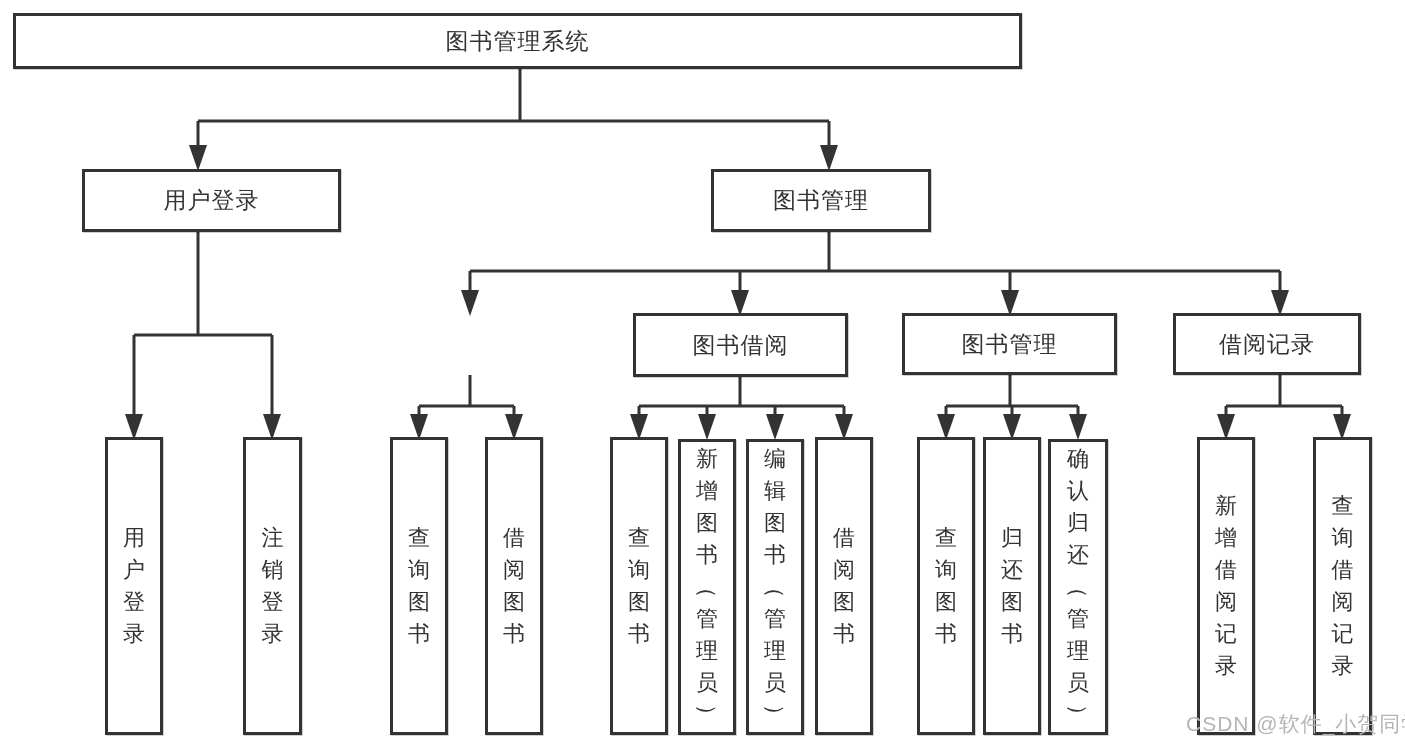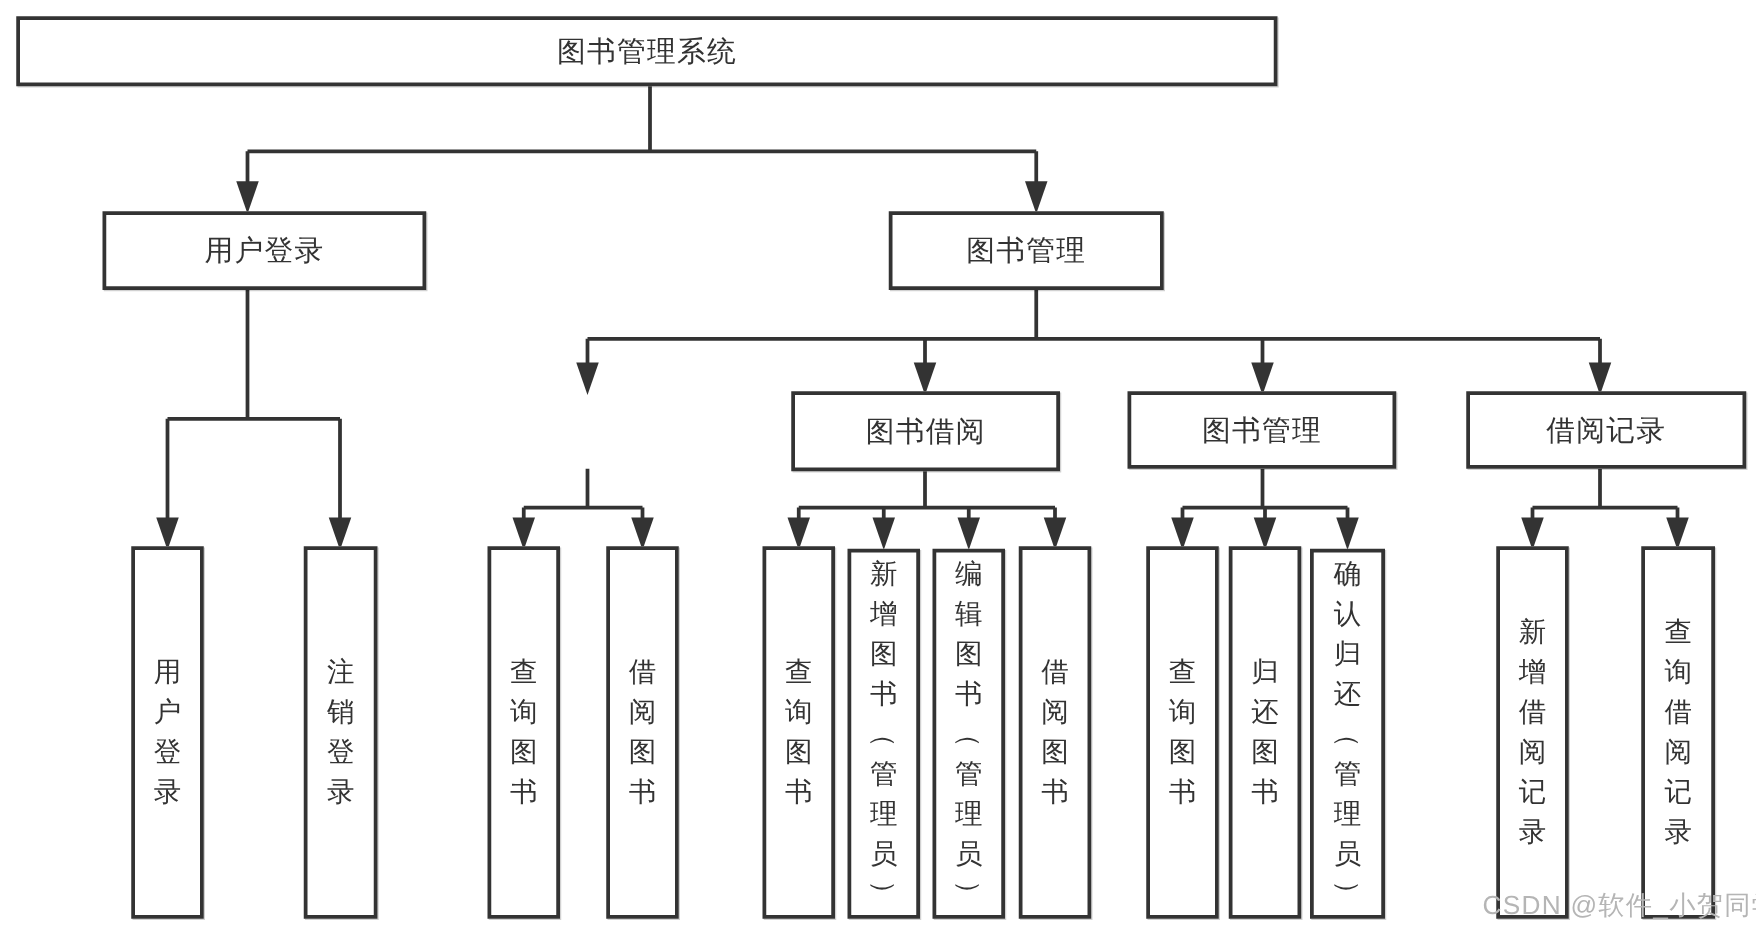--- a/index.html
+++ b/index.html
@@ -111,21 +111,21 @@
   <div class="node" style="left:711px; top:169px; width:220px; height:63px;">
     <span class="hlabel">图书管理</span>
   </div>
 
   <div class="node" style="left:633px; top:313px; width:215px; height:64px;">
     <span class="hlabel">图书借阅</span>
   </div>
   <div class="node" style="left:902px; top:313px; width:215px; height:62px;">
     <span class="hlabel">图书管理</span>
   </div>
-  <div class="node" style="left:1173px; top:313px; width:224px; height:62px;">
+  <div class="node" style="left:1173px; top:313px; width:188px; height:62px;">
     <span class="hlabel">借阅记录</span>
   </div>
 
   <div class="node leaf" style="left:105px; top:437px; width:58px; height:298px;">
     <span class="vtext">
         <span class="vchar">用</span>
         <span class="vchar">户</span>
         <span class="vchar">登</span>
         <span class="vchar">录</span>
       </span>

